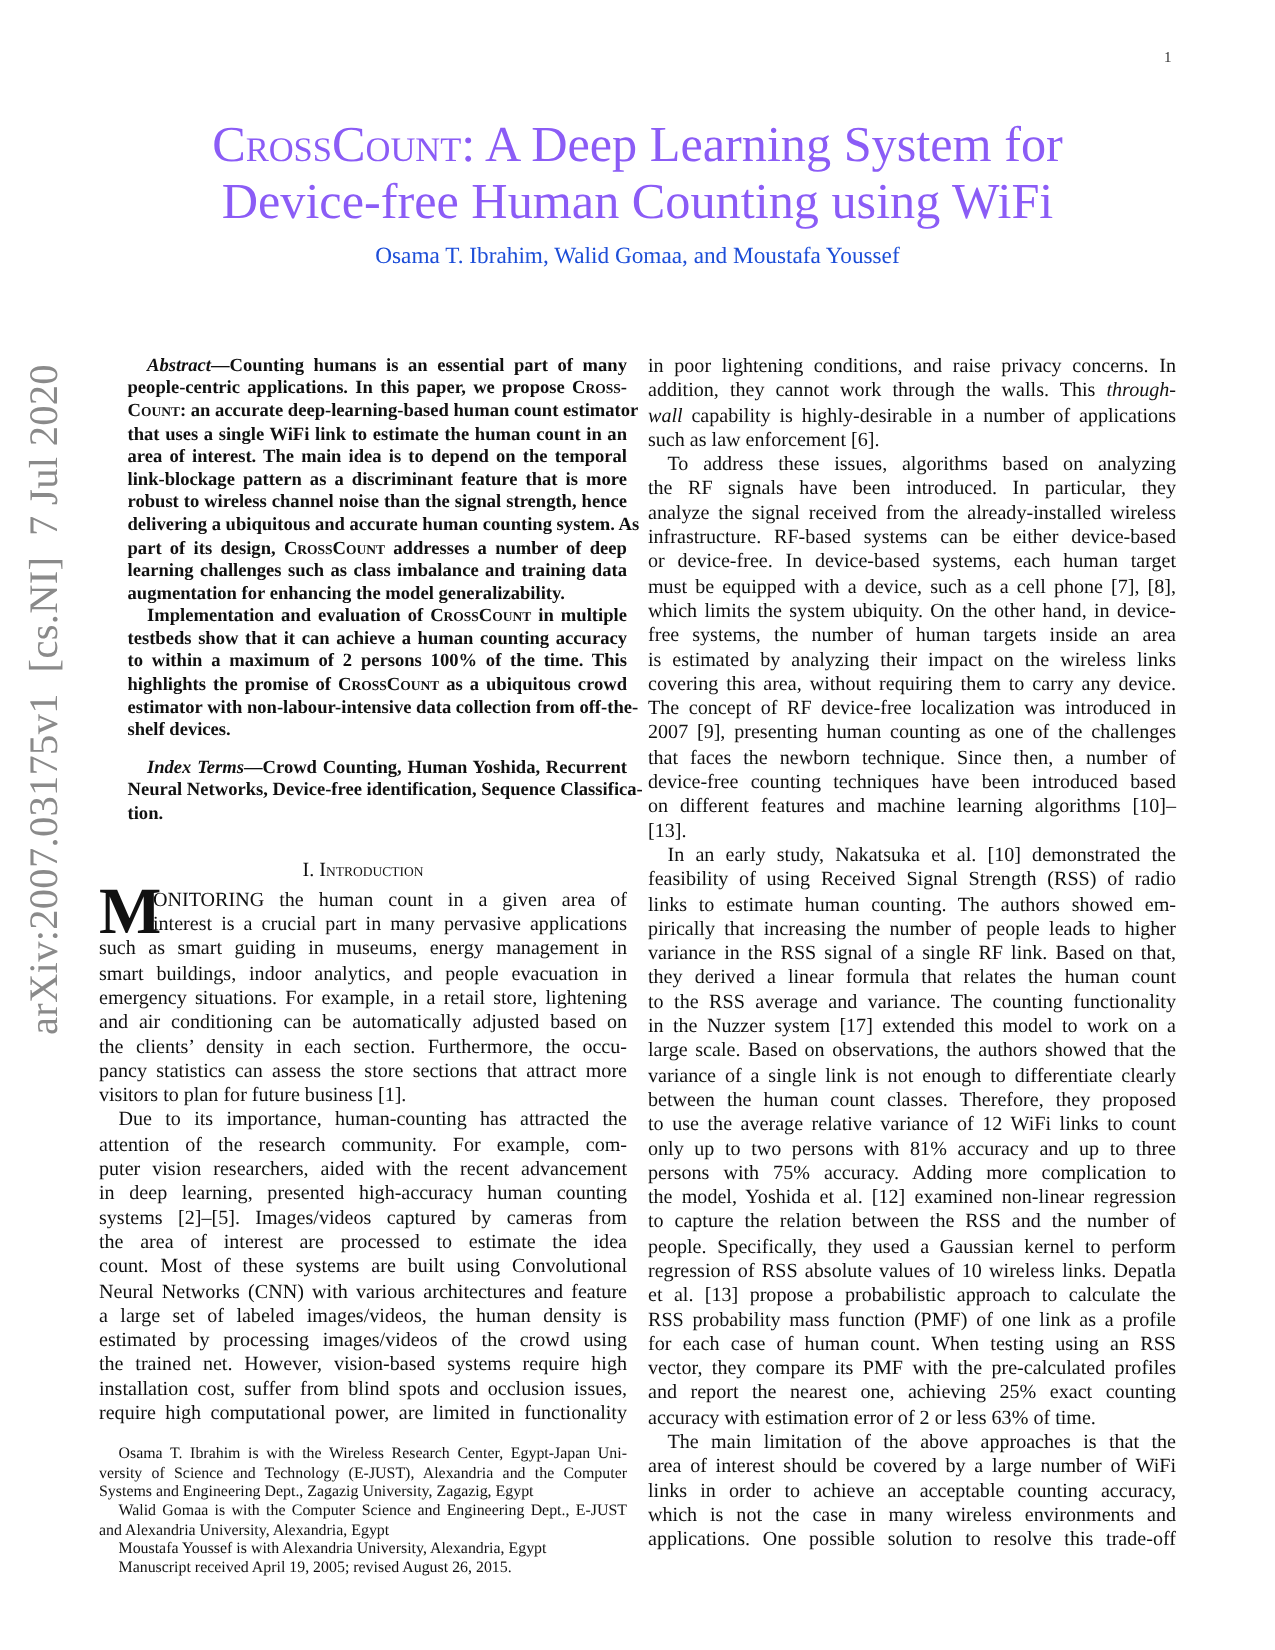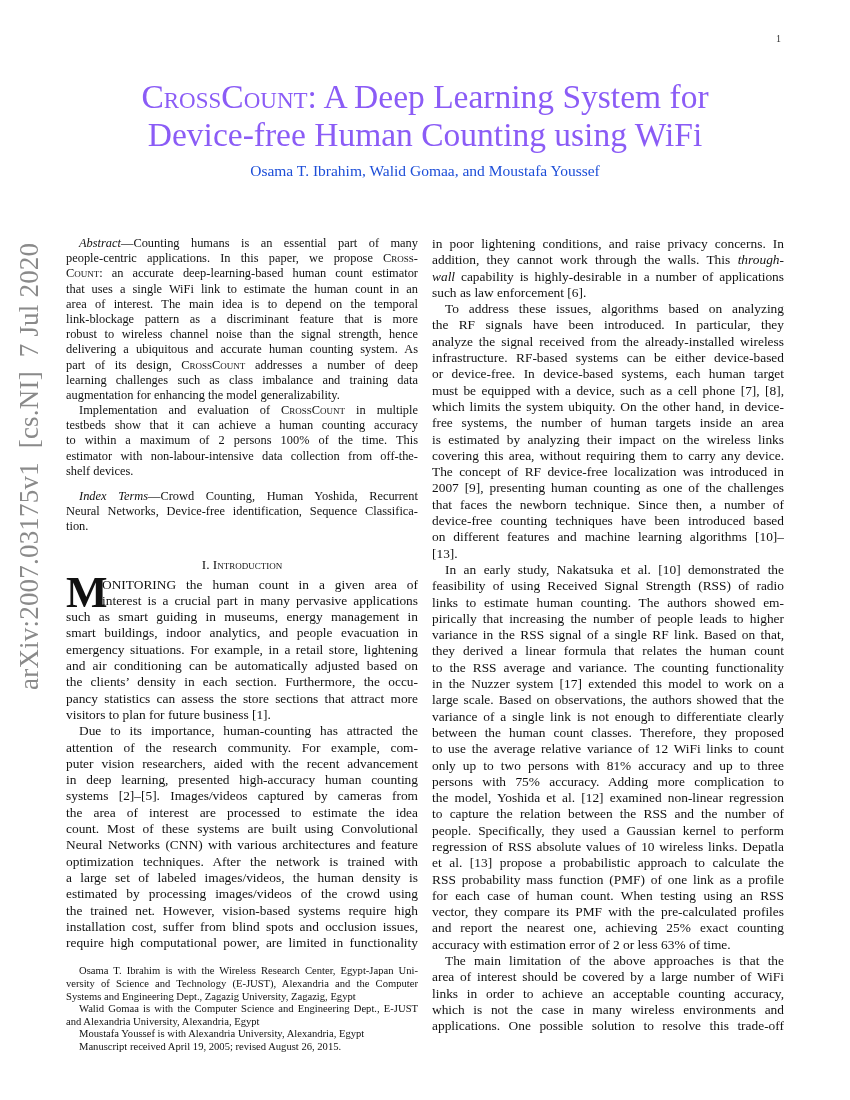--- a/index.html
+++ b/index.html
@@ -12,21 +12,21 @@
            font-size: 33.5px; line-height: 38px; color: #8b5cf6; }
   .title .sc { font-variant: small-caps; }
   .authors { position: absolute; top: 162px; left: 60px; width: 730px; text-align: center;
              font-size: 15.5px; color: #1d4ed8; }
   .col { position: absolute; width: 352px; font-size: 13.4px; line-height: 16.3px; }
   .col-left { left: 66px; top: 236px; }
   .col-right { left: 432px; top: 236px; }
   .ln { display: block; text-align: justify; text-align-last: justify; white-space: nowrap; height: 16.3px; overflow: visible; }
   .ln.last { text-align-last: left; }
   .ln.ind { padding-left: 13px; }
-  .abs { font-weight: normal; font-size: 12.4px; line-height: 15.2px; }
+  .abs { font-weight: bold; font-size: 12.4px; line-height: 15.2px; margin-left: 19px; }
   .abs .ln { height: 15.2px; }
   .abs .it { font-style: italic; }
   .sc { font-variant: small-caps; }
   .sec-head { text-align: center; font-size: 13.4px; font-variant: small-caps; margin: 14px 0 4px 0; height: 16px; }
   .dropcap-wrap { position: relative; }
   .dropcap { position: absolute; left: 0; top: -2px; font-size: 44px; line-height: 36px; font-weight: bold; }
   .dc-line { padding-left: 36px; }
   .gap { height: 10px; }
   .fn { font-size: 10.6px; line-height: 12.6px; }
   .fn .ln { height: 12.6px; }
@@ -53,20 +53,21 @@
     <span class="ln">area of interest. The main idea is to depend on the temporal</span>
     <span class="ln">link-blockage pattern as a discriminant feature that is more</span>
     <span class="ln">robust to wireless channel noise than the signal strength, hence</span>
     <span class="ln">delivering a ubiquitous and accurate human counting system. As</span>
     <span class="ln"><span>part of its design,</span> <span class="sc">CrossCount</span> <span>addresses a number of deep</span></span>
     <span class="ln">learning challenges such as class imbalance and training data</span>
     <span class="ln last">augmentation for enhancing the model generalizability.</span>
     <span class="ln ind"><span>Implementation and evaluation of</span> <span class="sc">CrossCount</span> <span>in multiple</span></span>
     <span class="ln">testbeds show that it can achieve a human counting accuracy</span>
     <span class="ln">to within a maximum of 2 persons 100% of the time. This</span>
+    <span class="ln"><span>highlights the promise of</span> <span class="sc">CrossCount</span> <span>as a ubiquitous crowd</span></span>
     <span class="ln">estimator with non-labour-intensive data collection from off-the-</span>
     <span class="ln last">shelf devices.</span>
     <div class="gap"></div>
     <span class="ln ind"><span class="it">Index Terms</span><span>—Crowd Counting, Human Yoshida, Recurrent</span></span>
     <span class="ln">Neural Networks, Device-free identification, Sequence Classifica-</span>
     <span class="ln last">tion.</span>
   </div>
 
   <div class="sec-head" style="margin-top:22px;">I. Introduction</div>
 
@@ -82,21 +83,20 @@
     <span class="ln">pancy statistics can assess the store sections that attract more</span>
     <span class="ln last">visitors to plan for future business [1].</span>
     <span class="ln ind">Due to its importance, human-counting has attracted the</span>
     <span class="ln">attention of the research community. For example, com-</span>
     <span class="ln">puter vision researchers, aided with the recent advancement</span>
     <span class="ln">in deep learning, presented high-accuracy human counting</span>
     <span class="ln">systems [2]–[5]. Images/videos captured by cameras from</span>
     <span class="ln">the area of interest are processed to estimate the idea</span>
     <span class="ln">count. Most of these systems are built using Convolutional</span>
     <span class="ln">Neural Networks (CNN) with various architectures and feature</span>
-    <span class="ln">optimization techniques. After the network is trained with</span>
     <span class="ln">a large set of labeled images/videos, the human density is</span>
     <span class="ln">estimated by processing images/videos of the crowd using</span>
     <span class="ln">the trained net. However, vision-based systems require high</span>
     <span class="ln">installation cost, suffer from blind spots and occlusion issues,</span>
     <span class="ln">require high computational power, are limited in functionality</span>
   </div>
 
   <div class="fn-rule"></div>
   <div class="fn">
     <span class="ln ind">Osama T. Ibrahim is with the Wireless Research Center, Egypt-Japan Uni-</span>

